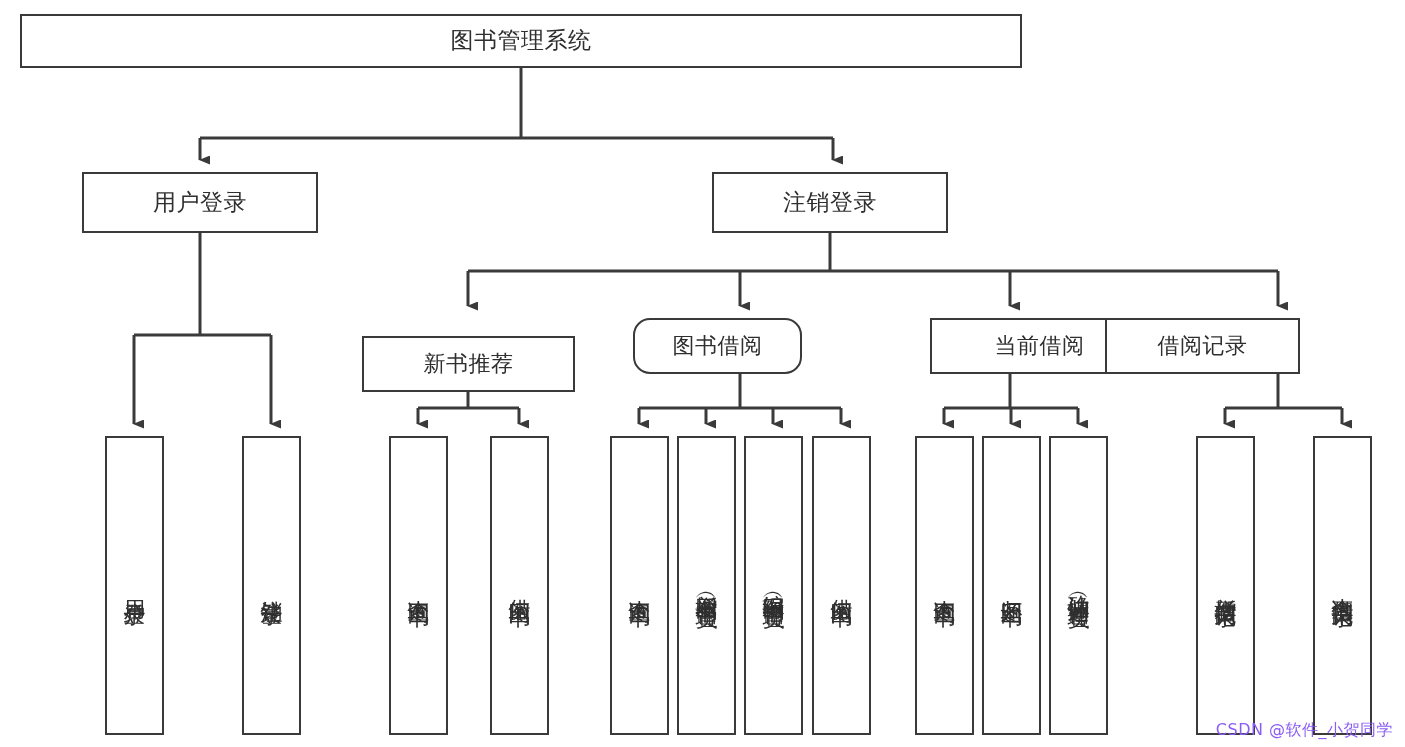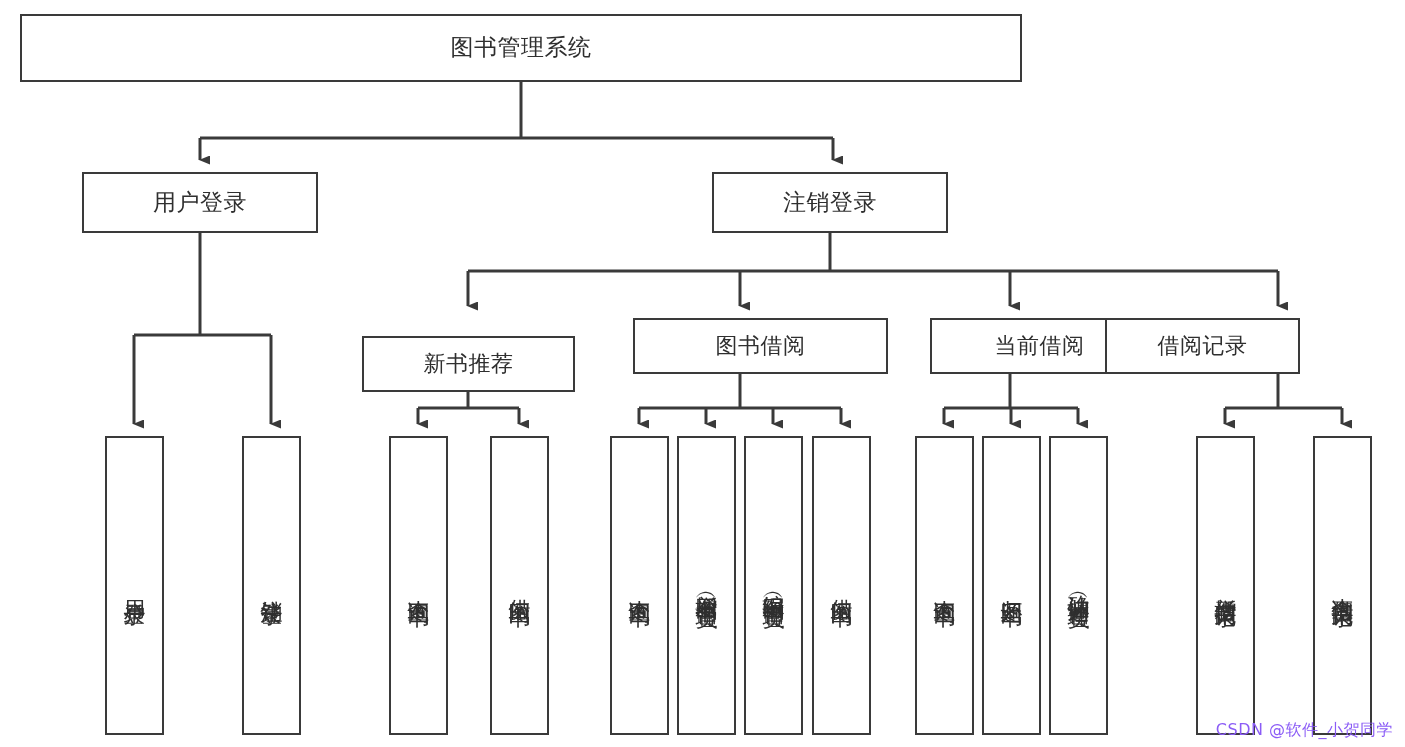--- a/index.html
+++ b/index.html
@@ -126,37 +126,37 @@
       <path d="M 1078 408 L 1078 424" marker-end="url(#arrowhead)"></path>
 
       <path d="M 1278 374 L 1278 408"></path>
       <path d="M 1225 408 L 1342 408"></path>
       <path d="M 1225 408 L 1225 424" marker-end="url(#arrowhead)"></path>
       <path d="M 1342 408 L 1342 424" marker-end="url(#arrowhead)"></path>
 
     </g>
   </svg>
 
-  <div class="node root-node" style="left:20px; top:14px; width:1002px; height:68px;">
+  <div class="node root-node" style="left:20px; top:14px; width:1002px; height:54px;">
     <span class="node-label">图书管理系统</span>
   </div>
 
   <div class="node level1" style="left:82px; top:172px; width:236px; height:61px;">
     <span class="node-label">用户登录</span>
   </div>
 
   <div class="node level1" style="left:712px; top:172px; width:236px; height:61px;">
     <span class="node-label">注销登录</span>
   </div>
 
   <div class="node level2" style="left:362px; top:336px; width:213px; height:56px;">
     <span class="node-label">新书推荐</span>
   </div>
 
-  <div class="node level2" style="left:633px; top:318px; width:255px; height:56px;">
+  <div class="node level2" style="left:633px; top:318px; width:169px; height:56px;border-radius:17px;">
     <span class="node-label">图书借阅</span>
   </div>
 
   <div class="node level2" style="left:930px; top:318px; width:219px; height:56px;">
     <span class="node-label">当前借阅</span>
   </div>
 
   <div class="node level2" style="left:1105px; top:318px; width:195px; height:56px;">
     <span class="node-label">借阅记录</span>
   </div>

